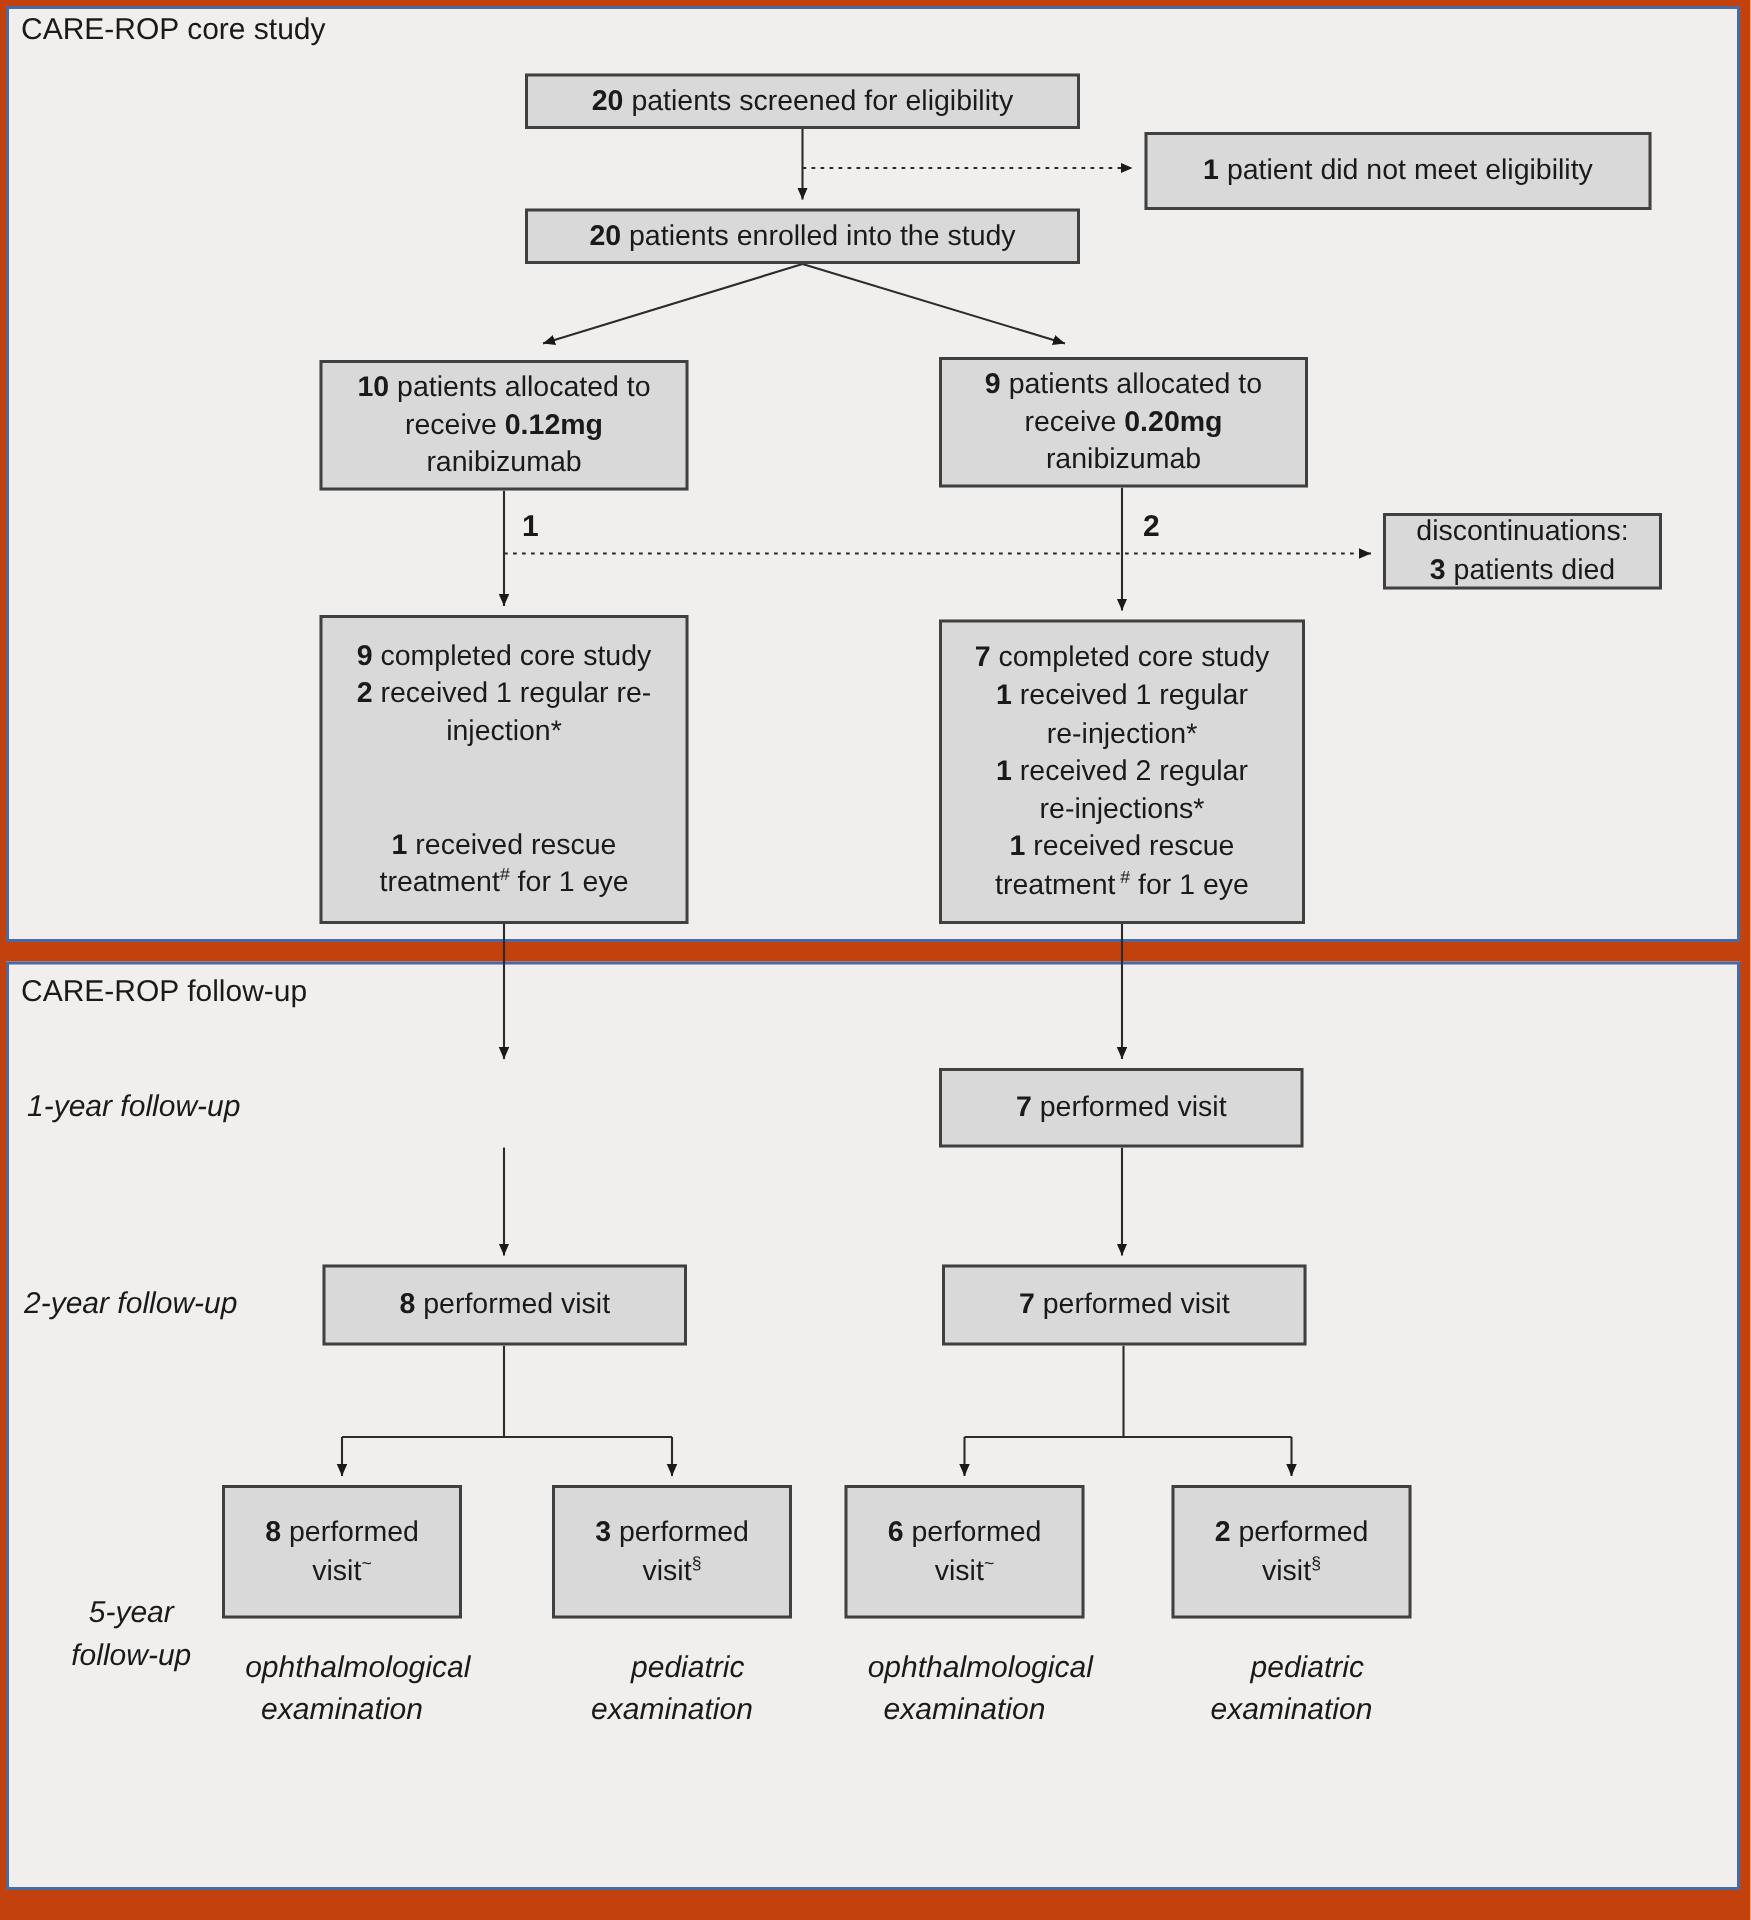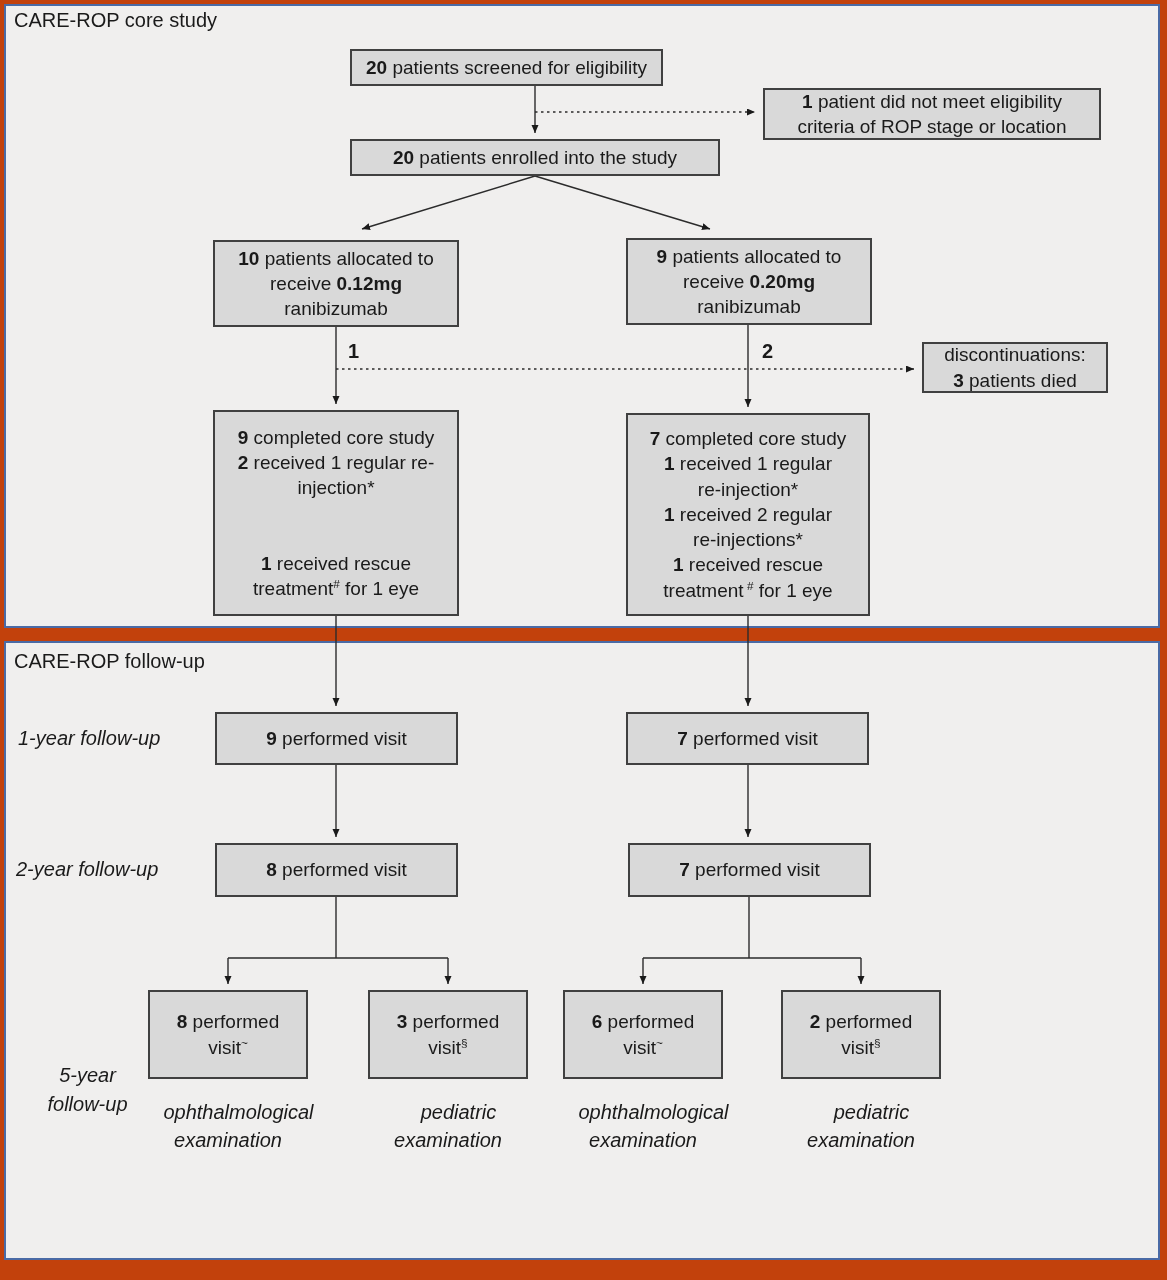--- a/index.html
+++ b/index.html
@@ -40,21 +40,21 @@
   #arm-2{left:762px;top:340px;}
   .caption{
     position:absolute;z-index:2;width:220px;text-align:center;
     font-style:italic;font-size:20px;line-height:1.4;
   }
   #cap-1{left:118px;top:1098px;}
   #cap-2{left:338px;top:1098px;}
   #cap-3{left:533px;top:1098px;}
   #cap-4{left:751px;top:1098px;}
   
-  #bx-screened{left:350px;top:49px;width:313px;height:37px;}
+  #bx-screened{left:350px;top:49px;width:370px;height:37px;}
   #bx-noteligible{left:763px;top:88px;width:338px;height:52px;}
   #bx-enrolled{left:350px;top:139px;width:370px;height:37px;}
   #bx-alloc012{left:213px;top:240px;width:246px;height:87px;}
   #bx-alloc020{left:626px;top:238px;width:246px;height:87px;}
   #bx-disc{left:922px;top:342px;width:186px;height:51px;}
   #bx-comp012{left:213px;top:410px;width:246px;height:206px;}
   #bx-comp020{left:626px;top:413px;width:244px;height:203px;}
   #bx-y1l{left:215px;top:712px;width:243px;height:53px;}
   #bx-y1r{left:626px;top:712px;width:243px;height:53px;}
   #bx-y2l{left:215px;top:843px;width:243px;height:54px;}
@@ -102,21 +102,20 @@
       <path d="M643,958 L643,984" marker-end="url(#ah)"></path>
       <path d="M861,958 L861,984" marker-end="url(#ah)"></path>
     </g>
   </svg>
 
   <div class="box" id="bx-screened">
       <div class="rline"><span class="b">20</span><span> patients screened for eligibility</span></div>
     </div>
   <div class="box" id="bx-noteligible">
       <div class="rline"><span class="b">1</span><span> patient did not meet eligibility</span></div>
-      <div class="rline"><span>criteria of ROP stage or location</span></div>
     </div>
   <div class="box" id="bx-enrolled">
       <div class="rline"><span class="b">20</span><span> patients enrolled into the study</span></div>
     </div>
   <div class="box" id="bx-alloc012">
       <div class="rline"><span class="b">10</span><span> patients allocated to</span></div>
       <div class="rline"><span>receive </span><span class="b">0.12mg</span></div>
       <div class="rline"><span>ranibizumab</span></div>
     </div>
   <div class="box" id="bx-alloc020">
@@ -139,23 +138,20 @@
     </div>
   <div class="box" id="bx-comp020">
       <div class="rline"><span class="b">7</span><span> completed core study</span></div>
       <div class="rline"><span class="b">1</span><span> received 1 regular</span></div>
       <div class="rline"><span>re-injection*</span></div>
       <div class="rline"><span class="b">1</span><span> received 2 regular</span></div>
       <div class="rline"><span>re-injections*</span></div>
       <div class="rline"><span class="b">1</span><span> received rescue</span></div>
       <div class="rline"><span>treatment</span><span class="sup"> #</span><span> for 1 eye</span></div>
     </div>
-  <div class="box" id="bx-y1l">
-      <div class="rline"><span class="b">9</span><span> performed visit</span></div>
-    </div>
   <div class="box" id="bx-y1r">
       <div class="rline"><span class="b">7</span><span> performed visit</span></div>
     </div>
   <div class="box" id="bx-y2l">
       <div class="rline"><span class="b">8</span><span> performed visit</span></div>
     </div>
   <div class="box" id="bx-y2r">
       <div class="rline"><span class="b">7</span><span> performed visit</span></div>
     </div>
   <div class="box" id="bx-y5a">

